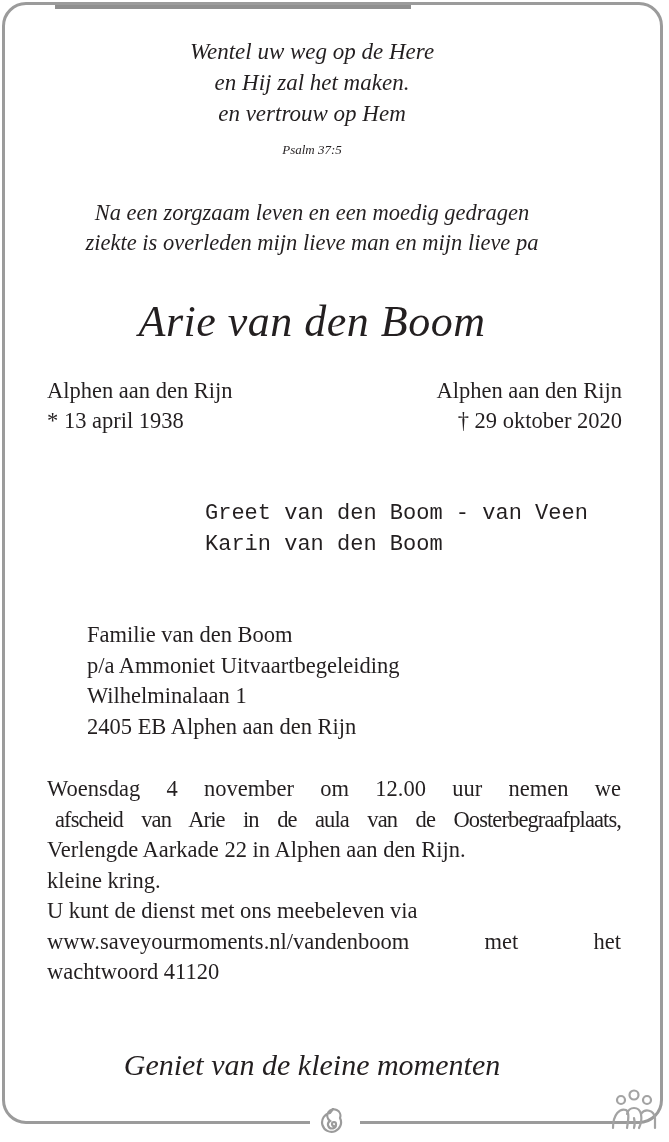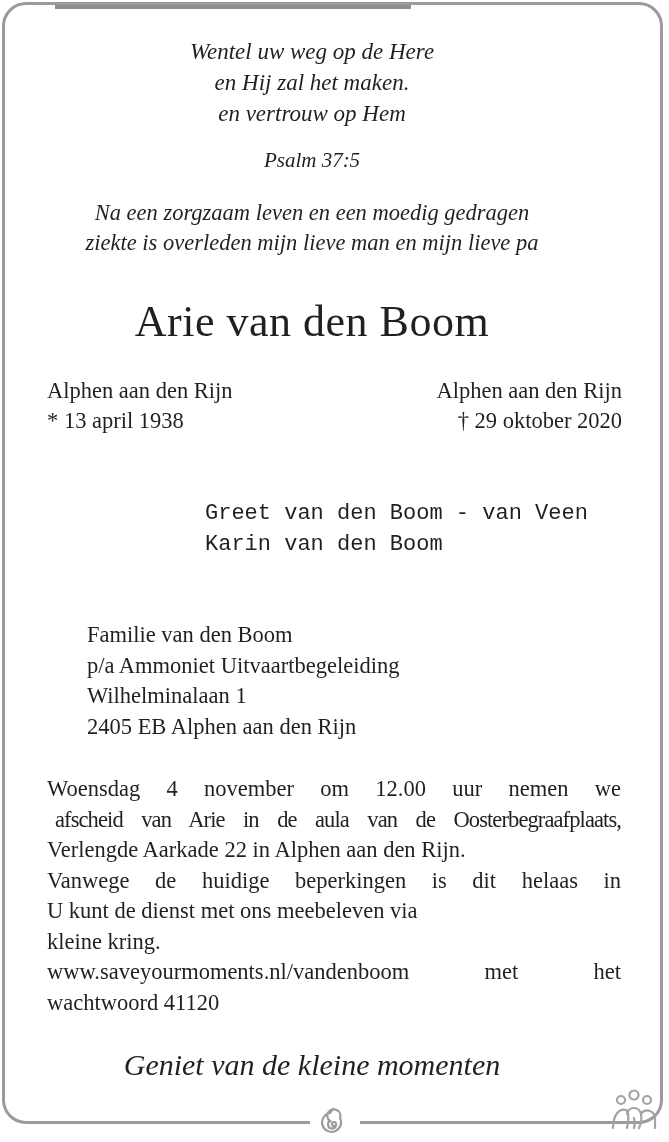--- a/index.html
+++ b/index.html
@@ -16,23 +16,23 @@
   .bottom-gap {
     position: absolute; left: 310px; top: 1118px; width: 50px; height: 12px; background: #fff;
   }
   .text { position: absolute; color: #231f20; font-family: "DejaVu Serif", serif; }
   .serif { font-family: "Liberation Serif", "DejaVu Serif", serif; }
   .italic { font-style: italic; }
   .center { text-align: center; left: 0; width: 624px; }
   .line { display: block; white-space: nowrap; }
 
   .verse { top: 36px; font-size: 23px; line-height: 31px; }
-  .psalm { top: 148px; font-size: 21px; }
+  .psalm { top: 142px; font-size: 13px; }
   .intro { top: 198px; font-size: 22.5px; line-height: 30px; font-style: italic; }
-  .name { top: 296px; font-size: 44px; letter-spacing: 0.5px; }
+  .name { top: 296px; font-size: 44px; font-style: italic; letter-spacing: 0.5px; }
   .col-left { left: 47px; top: 376px; font-size: 22.5px; line-height: 30px; }
   .col-right { right: 47px; top: 376px; font-size: 22.5px; line-height: 30px; text-align: right; }
   .relatives { left: 205px; top: 498px; font-size: 22px; line-height: 31px; font-family: Liberation Mono, monospace; }
   .address { left: 47px; top: 620px; font-size: 22.5px; line-height: 30.5px; margin-left: 40px; }
   .service { left: 47px; top: 774px; width: 574px; font-size: 22.5px; line-height: 30.5px; }
   .service .j { display: block; text-align: justify; text-align-last: justify; white-space: nowrap; }
   .service .j.tight { letter-spacing: -0.9px; word-spacing: -2px; margin-left: 8px; }
   .service .l { display: block; white-space: nowrap; }
   .closing { top: 1048px; font-size: 30px; }
 
@@ -79,23 +79,22 @@
   <span class="line">Familie van den Boom</span>
   <span class="line">p/a Ammoniet Uitvaartbegeleiding</span>
   <span class="line">Wilhelminalaan 1</span>
   <span class="line">2405 EB  Alphen aan den Rijn</span>
 </div>
 
 <div class="text serif service">
   <span class="j">Woensdag 4 november om 12.00 uur nemen we</span>
   <span class="j tight">afscheid van Arie in de aula van de Oosterbegraafplaats,</span>
   <span class="l">Verlengde Aarkade 22 in Alphen aan den Rijn.</span>
-  <span class="j">Vanwege de huidige beperkingen is dit helaas in</span>
+  <span class="l">kleine kring.</span>
   <span class="l">U kunt de dienst met ons meebeleven via</span>
-  <span class="l">kleine kring.</span>
   <span class="j">www.saveyourmoments.nl/vandenboom met het</span>
   <span class="l">wachtwoord 41120</span>
 </div>
 
 <div class="text serif italic center closing">Geniet van de kleine momenten</div>
 
 <svg class="spiral" viewBox="0 0 32 34">
   <path d="M16 18 m0 0 a2 2 0 1 1 2 -2 a4 4 0 1 1 -6 -3 a6.5 6.5 0 1 1 10 -3 a9.5 9.5 0 1 1 -10 -5 l3 -4" fill="none" stroke="#9b9b9b" stroke-width="2.2" stroke-linecap="round"></path>
 </svg>
 

